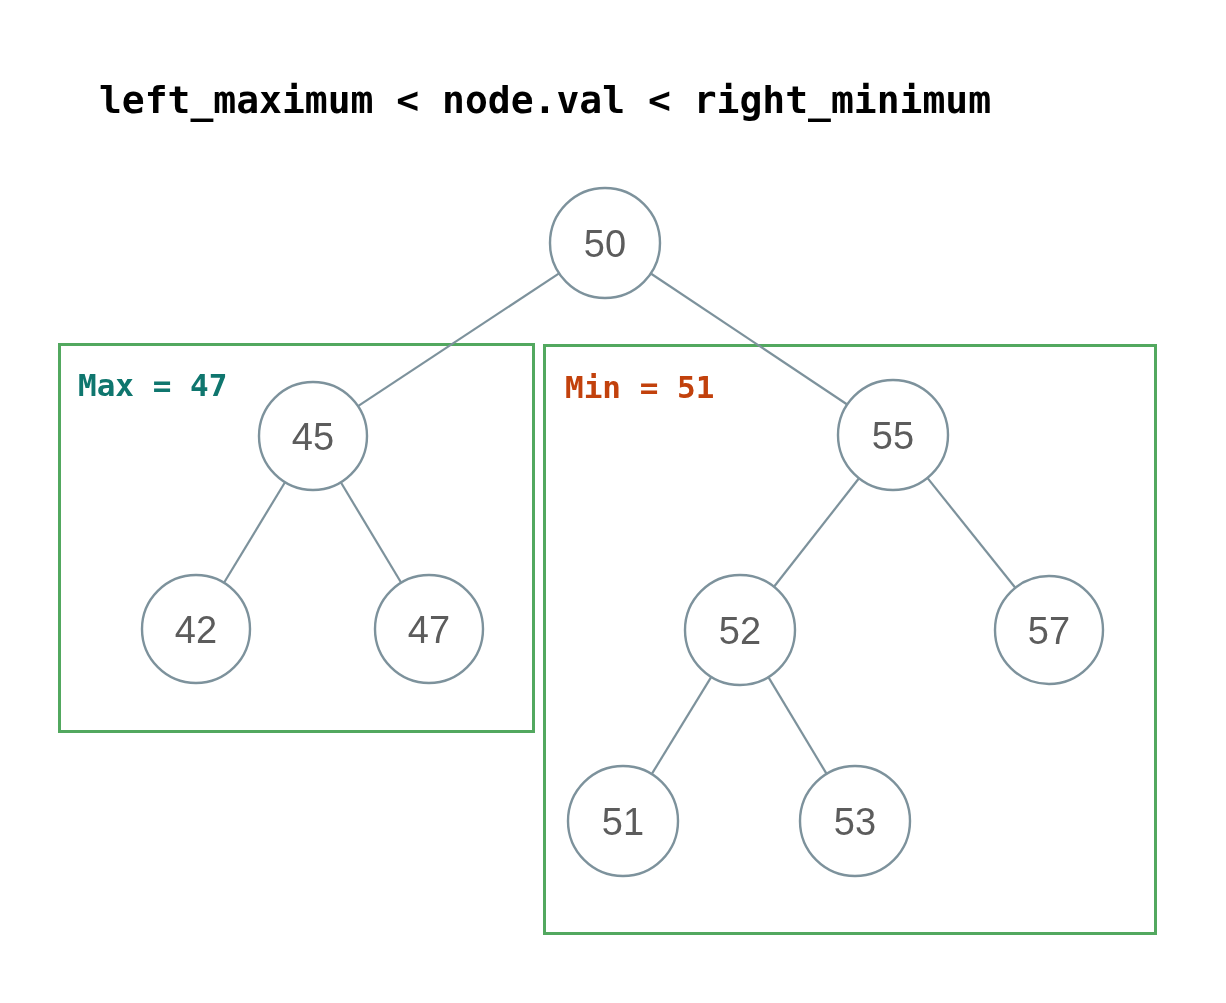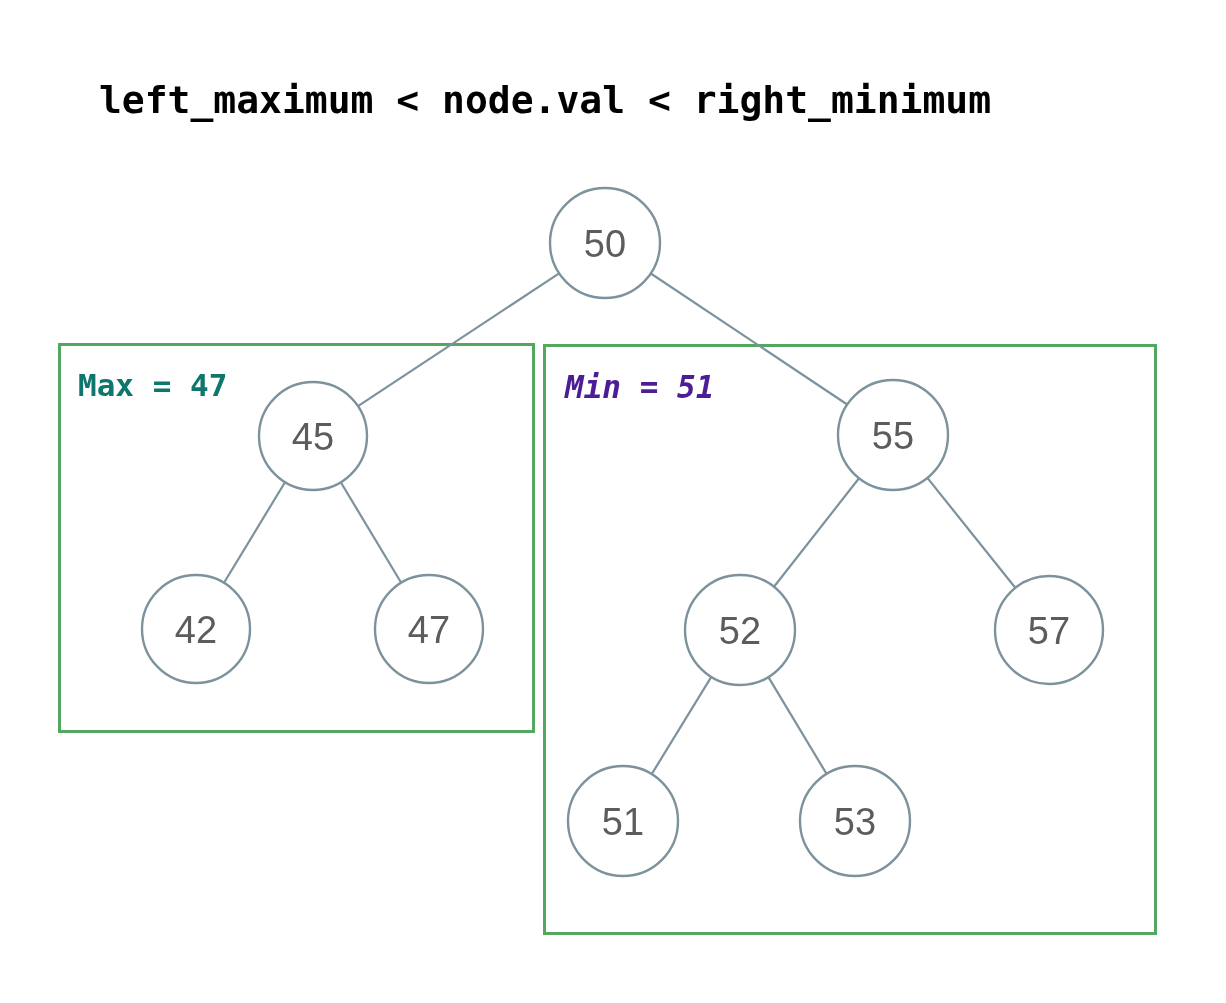--- a/index.html
+++ b/index.html
@@ -73,21 +73,21 @@
 <body>
 
 <div id="page">
 
   <div id="title">left_maximum &lt; node.val &lt; right_minimum</div>
 
   <div class="group-box" id="box-left" style="left: 58px; top: 343px; width: 477px; height: 390px; border-color: rgb(82, 168, 95);"></div>
   <div class="group-label" id="label-left" style="left: 78px; top: 367px; color: #0f766e;">Max = 47</div>
 
   <div class="group-box" id="box-right" style="left: 543px; top: 344px; width: 614px; height: 591px; border-color: rgb(82, 168, 95);"></div>
-  <div class="group-label" id="label-right" style="left: 565px; top: 369px; color: #4c1d95; font-style: italic;">Min = 51</div>
+  <div class="group-label" id="label-right" style="left: 565px; top: 369px; color: #c2410c;">Min = 51</div>
 
   <svg id="tree-svg" viewBox="0 0 1226 1003">
     <g id="edges-layer">
         <line x1="559.1" y1="273.3" x2="358.0" y2="406.2" class="edge-line" stroke="#7d929c"></line>
         <line x1="650.8" y1="273.5" x2="847.2" y2="404.5" class="edge-line" stroke="#7d929c"></line>
         <line x1="285.0" y1="482.2" x2="224.0" y2="582.8" class="edge-line" stroke="#7d929c"></line>
         <line x1="340.8" y1="482.3" x2="401.2" y2="582.7" class="edge-line" stroke="#7d929c"></line>
         <line x1="859.0" y1="478.3" x2="774.0" y2="586.7" class="edge-line" stroke="#7d929c"></line>
         <line x1="927.4" y1="477.9" x2="1015.3" y2="587.8" class="edge-line" stroke="#7d929c"></line>
         <line x1="711.3" y1="676.9" x2="651.7" y2="774.1" class="edge-line" stroke="#7d929c"></line>

